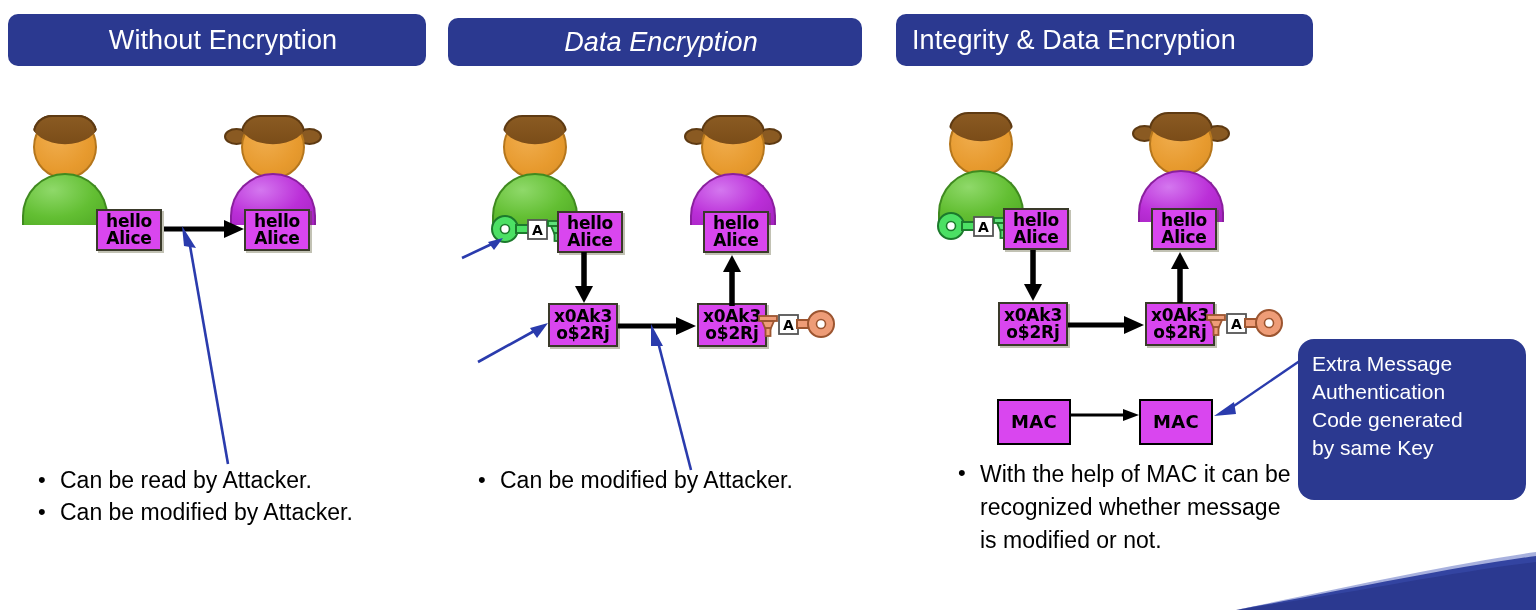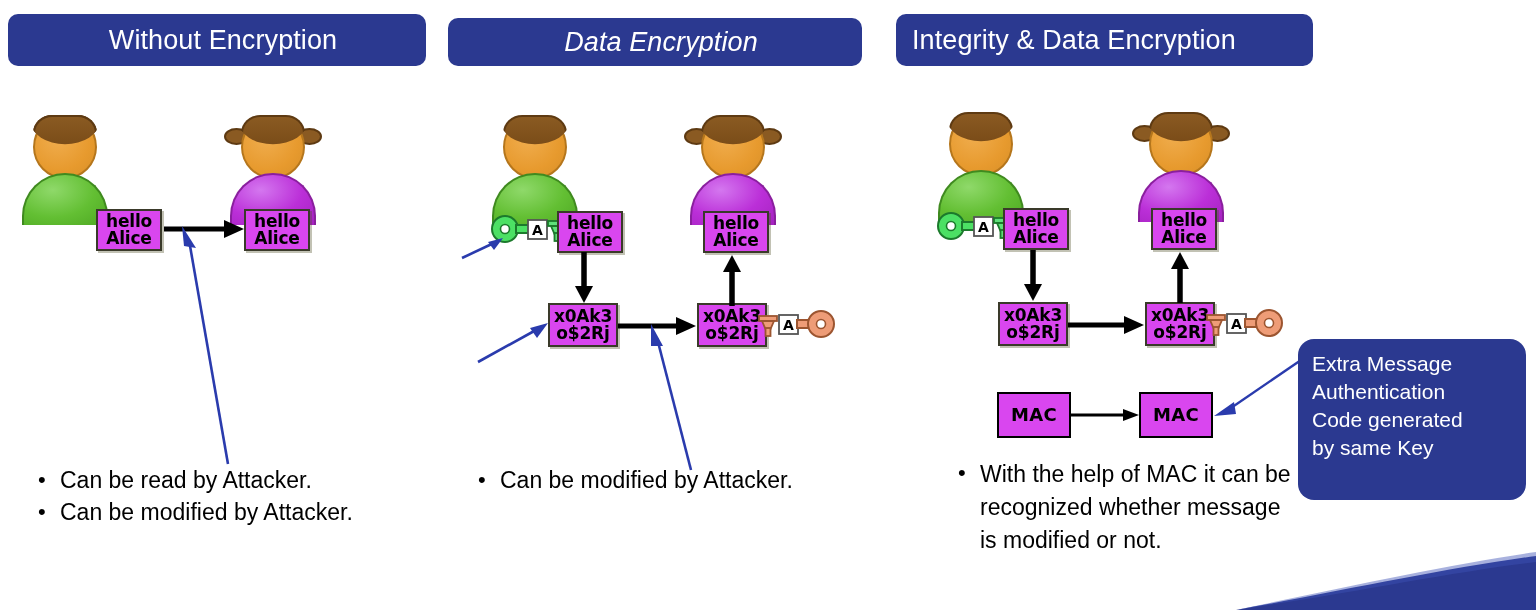--- a/index.html
+++ b/index.html
@@ -81,21 +81,21 @@
     font-weight: 700;
     display: flex; flex-direction: column;
     align-items: center; justify-content: center;
     line-height: 1.0;
     letter-spacing: -0.2px;
     box-shadow: 2px 2px 0 rgba(80,80,40,0.35);
   }
   .ybox span { display: block; }
   .ybox.msg  { font-size: 17px; }
   .ybox.ciph { font-size: 17px; text-align: right; }
-  .ybox.mac  { font-size: 18px; letter-spacing: 0.3px; box-shadow: none; border-color:#000; }
+  .ybox.mac  { font-size: 18px; letter-spacing: 0.3px; box-shadow: none; border-color:#000;margin-top:7px; }
 
   
   .arrow-svg { position: absolute; overflow: visible; }
 
   
   .keywidget { position: absolute; height: 34px; }
   .keywidget svg { display:block; }
 
   
   #callout {

